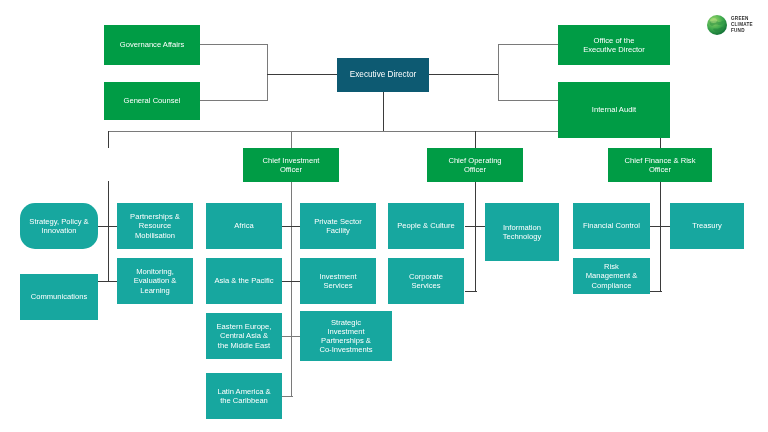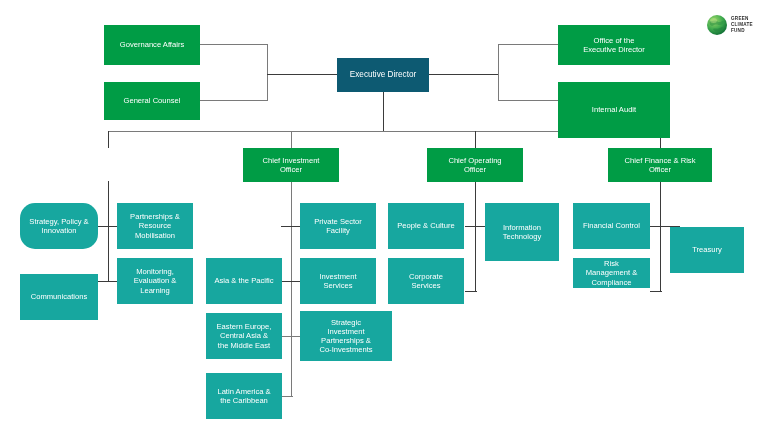--- a/index.html
+++ b/index.html
@@ -160,20 +160,23 @@
   </div>
 
   <div class="box box-teal" style="left: 20px; top:258px; width:78px; height:46px;margin-top:16px;">
     <span>Communications</span>
   </div>
 
   <div class="box box-teal" style="left:117px; top:258px; width:76px; height:46px;">
     <span>Monitoring,<br>Evaluation &amp;<br>Learning</span>
   </div>
 
+  <div class="box box-teal" style="left:206px; top:203px; width:76px; height:46px;">
+    <span>Africa</span>
+  </div>
 
   <div class="box box-teal" style="left:300px; top:203px; width:76px; height:46px;">
     <span>Private Sector<br>Facility</span>
   </div>
 
   <div class="box box-teal" style="left:206px; top:258px; width:76px; height:46px;">
     <span>Asia &amp; the Pacific</span>
   </div>
 
   <div class="box box-teal" style="left:300px; top:258px; width:76px; height:46px;">
@@ -201,21 +204,21 @@
   </div>
 
   <div class="box box-teal" style="left:388px; top:258px; width:76px; height:46px;">
     <span>Corporate<br>Services</span>
   </div>
 
   <div class="box box-teal" style="left:573px; top:203px; width:77px; height:46px;">
     <span>Financial Control</span>
   </div>
 
-  <div class="box box-teal" style="left:670px; top:203px; width:74px; height:46px;margin-top:24px;">
+  <div class="box box-teal" style="left:670px; top:203px; width:74px; height:46px;">
     <span>Treasury</span>
   </div>
 
-  <div class="box box-teal" style="left:573px; top:258px; width:77px; height:30px;">
+  <div class="box box-teal" style="left:573px; top:258px; width:77px; height:36px;">
     <span>Risk<br>Management &amp;<br>Compliance</span>
   </div>
 
 </div>
 
 </body></html>

